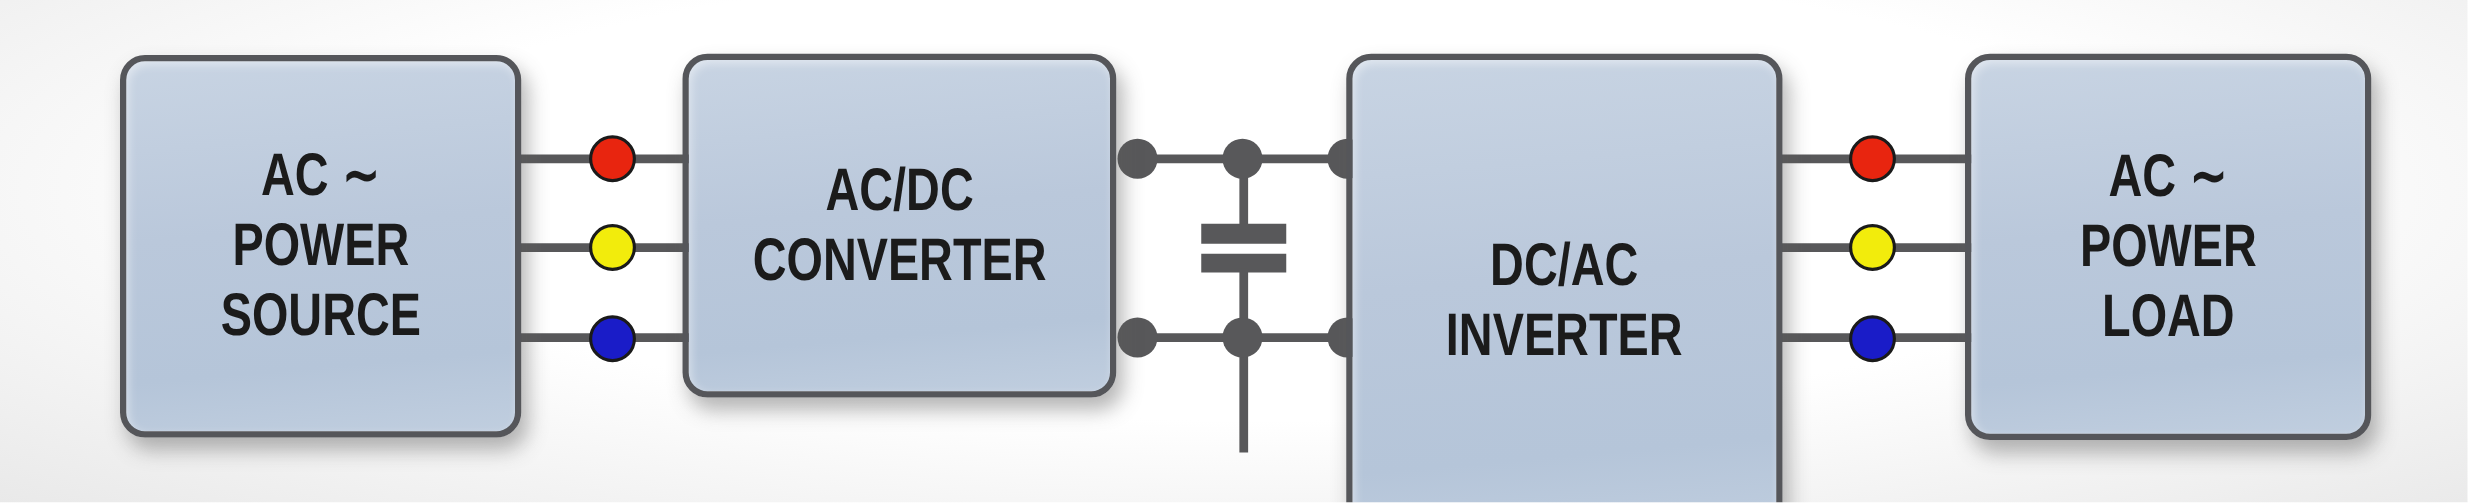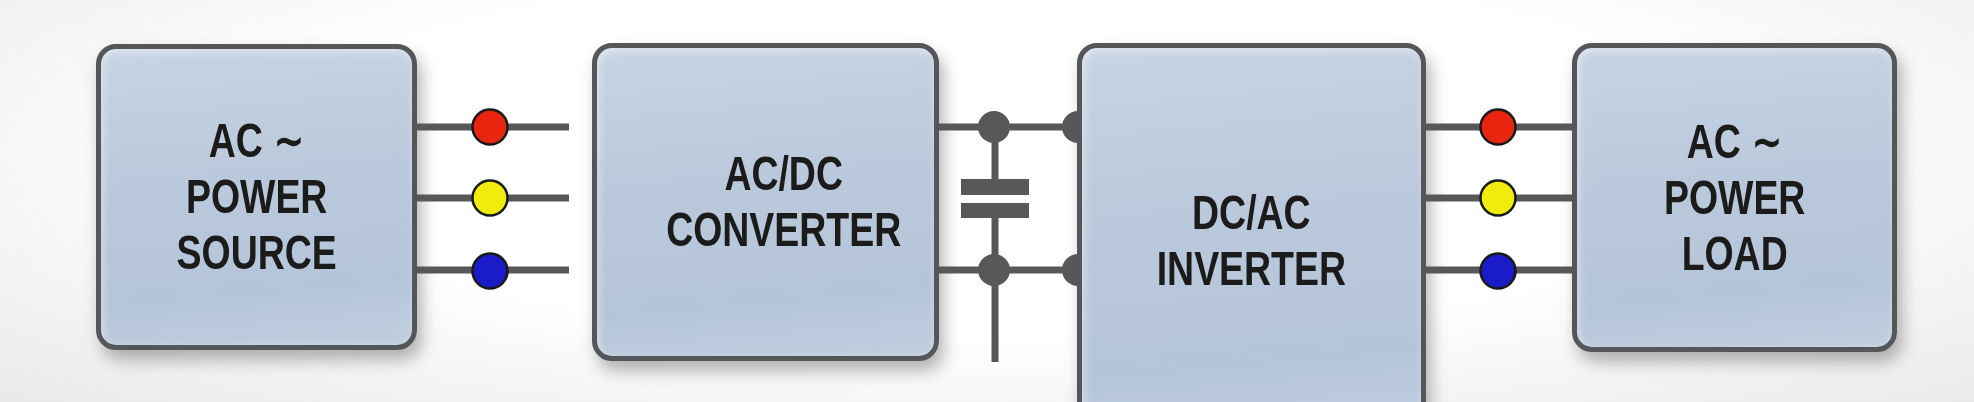--- a/index.html
+++ b/index.html
@@ -28,21 +28,21 @@
     border: 5px solid #55565a;
     border-radius: 20px;
     background: linear-gradient(175deg, #c8d4e3 0%, #bac8db 45%, #b5c5d9 80%, #c0cedf 100%);
     box-shadow: 5px 10px 16px rgba(90, 90, 90, 0.45),
                 inset 2px 3px 8px rgba(255, 255, 255, 0.45);
     display: flex;
     align-items: center;
     justify-content: center;
   }
   .block-1 { left: 96px;  top: 44px; width: 321px; height: 306px; }
-  .block-2 { left: 592px; top: 43px; width: 347px; height: 318px; justify-content: flex-end; }
+  .block-2 { left: 546px; top: 43px; width: 347px; height: 275px; }
   .block-3 { left: 1077px; top: 43px; width: 349px; height: 395px; }
   .block-4 { left: 1572px; top: 43px; width: 325px; height: 309px; }
   .block-text {
     text-align: center;
     font-size: 48px;
     line-height: 56px;
     font-weight: 700;
     color: #1b1b1b;
     letter-spacing: 0px;
     transform: scaleX(0.78);

